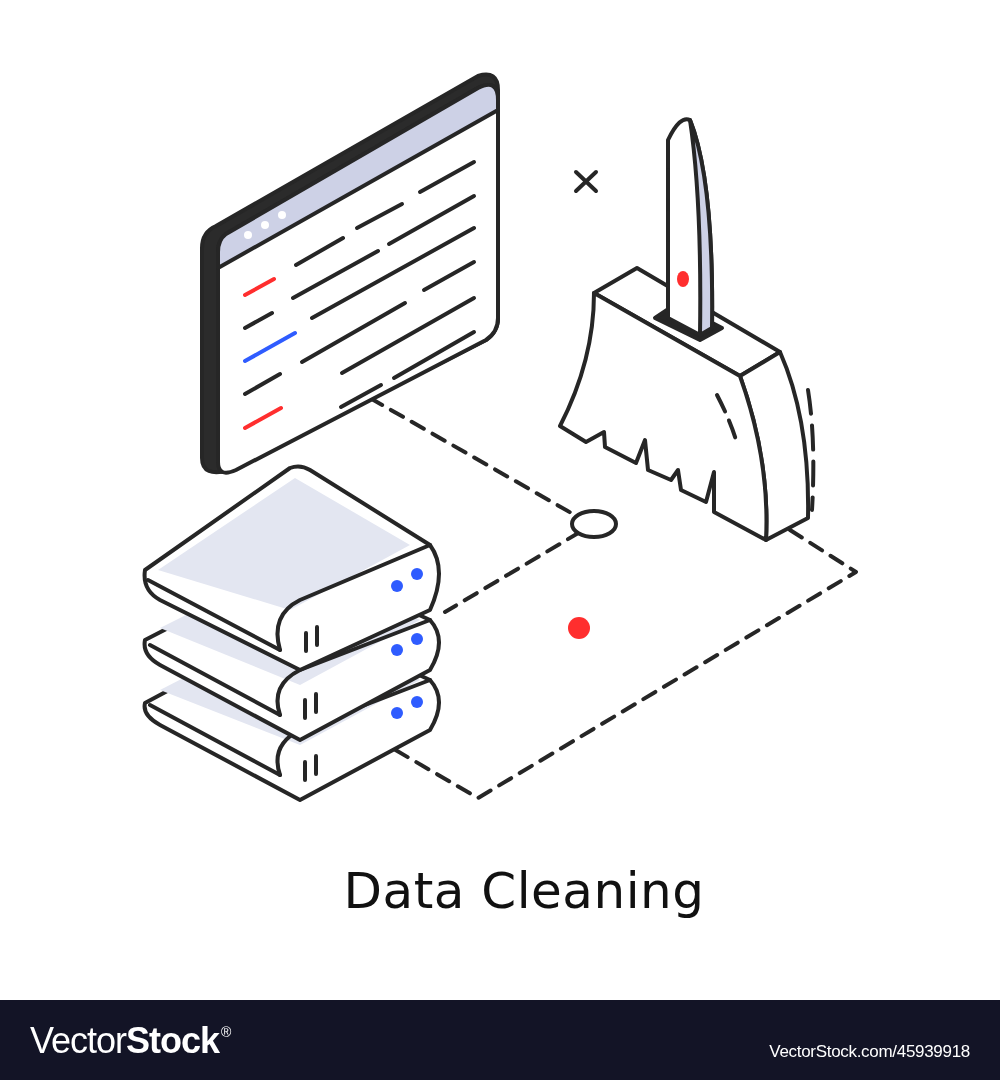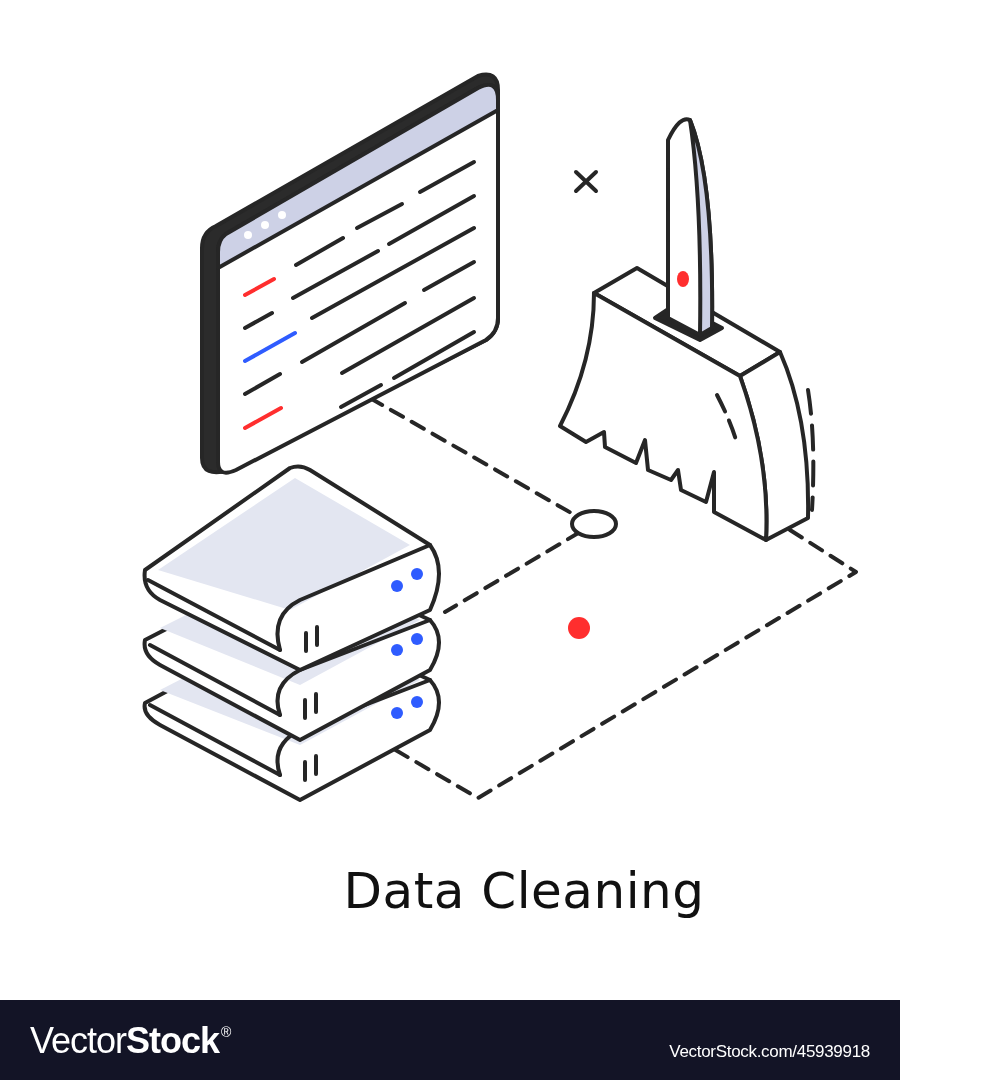--- a/index.html
+++ b/index.html
@@ -1,20 +1,20 @@
 <!DOCTYPE html>
 <html><head>
 <meta charset="utf-8">
 <style>
   html, body { margin: 0; padding: 0; }
   body { width: 1000px; height: 1080px; background: #ffffff; position: relative; overflow: hidden; font-family: "DejaVu Sans", sans-serif; }
   .canvas { position: absolute; left: 0; top: 0; width: 1000px; height: 1000px; background: #ffffff; }
   .canvas svg { position: absolute; left: 0; top: 0; }
   .title { position: absolute; left: 0; width: 1000px; top: 862px; text-align: center; font-family: "DejaVu Sans", sans-serif; font-size: 50px; color: #111111; letter-spacing: 0.5px; margin-left: 24px; }
-  .footer { position: absolute; left: 0; top: 1000px; width: 900px; height: 80px; background: #131426; color: #ffffff; }
+  .footer { position: absolute; left: 0; top: 1000px; width: 1000px; height: 80px; background: #131426; color: #ffffff; }
   .brand { position: absolute; left: 30px; top: 20px; font-family: "Liberation Sans", sans-serif; font-size: 36px; letter-spacing: -1px; color: #ffffff; }
   .brand .light { font-weight: normal; }
   .brand .bold { font-weight: bold; }
   .brand sup { font-size: 14px; vertical-align: top; position: relative; top: 4px; margin-left: 2px; }
   .stock-id { position: absolute; right: 30px; top: 42px; font-family: "Liberation Sans", sans-serif; font-size: 17px; color: #ffffff; letter-spacing: -0.3px; }
 </style>
 </head>
 <body>
 
 <div class="canvas">

